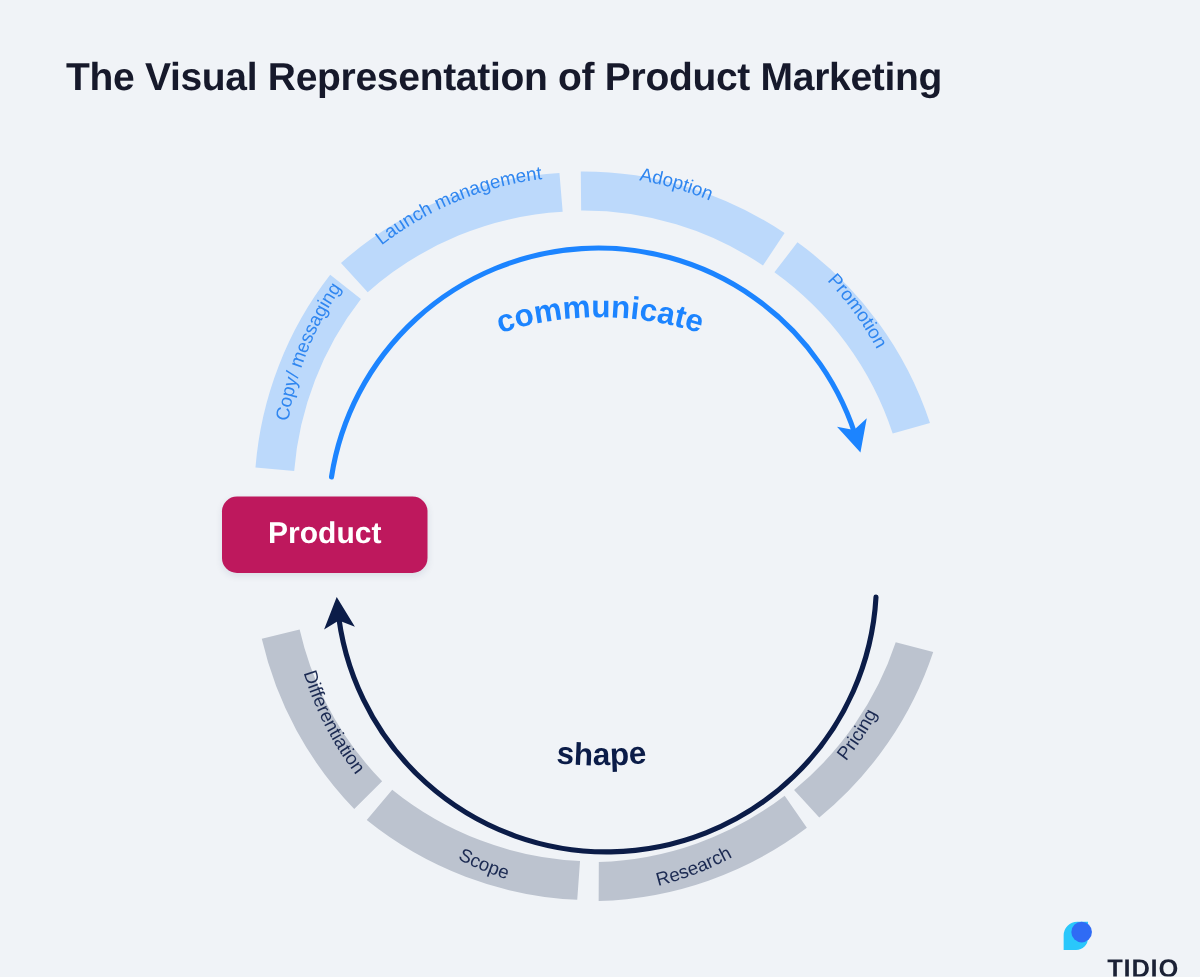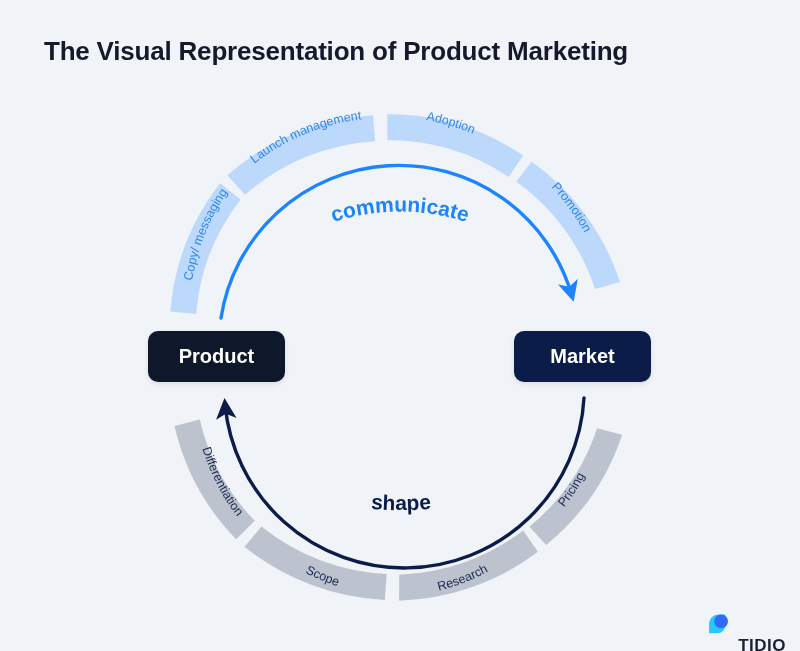--- a/index.html
+++ b/index.html
@@ -44,21 +44,21 @@
     color: #ffffff;
     font-size: 20px;
     font-weight: bold;
     box-shadow: 0 2px 5px rgba(30,50,90,0.10);
   }
   #node-product {
     left: 148px;
     top: 331px;
     width: 137px;
     height: 51px;
-    background: #0f172a;
+    background: #be185d;
   }
   #node-market {
     left: 514px;
     top: 331px;
     width: 137px;
     height: 51px;
     background: #0b1c48;
   }
   #logo {
     position: absolute;
@@ -174,23 +174,20 @@
     </text>
 
     <text class="flow-label" font-size="21" font-weight="bold" fill="#0b1c48">
       <textPath href="#tp-flow-bottom" startOffset="50%" text-anchor="middle">shape</textPath>
     </text>
   </svg>
 
   <div class="node-box" id="node-product">
     <span>Product</span>
   </div>
-  <div class="node-box" id="node-market">
-    <span>Market</span>
-  </div>
 
   <div id="logo">
     <svg width="26" height="26" viewBox="0 0 26 26">
       <path d="M3.2 12.6 A 9.4 9.4 0 0 1 12.6 3.2 L 20 3.2 L 20 14.4
                A 8.2 8.2 0 0 1 11.8 22.6 L 3.2 22.6 Z" fill="#2ac7fb"></path>
       <circle cx="15.6" cy="10.3" r="7.1" fill="#2f6bf5"></circle>
     </svg>
     <span id="logo-text">TIDIO</span>
   </div>
 

